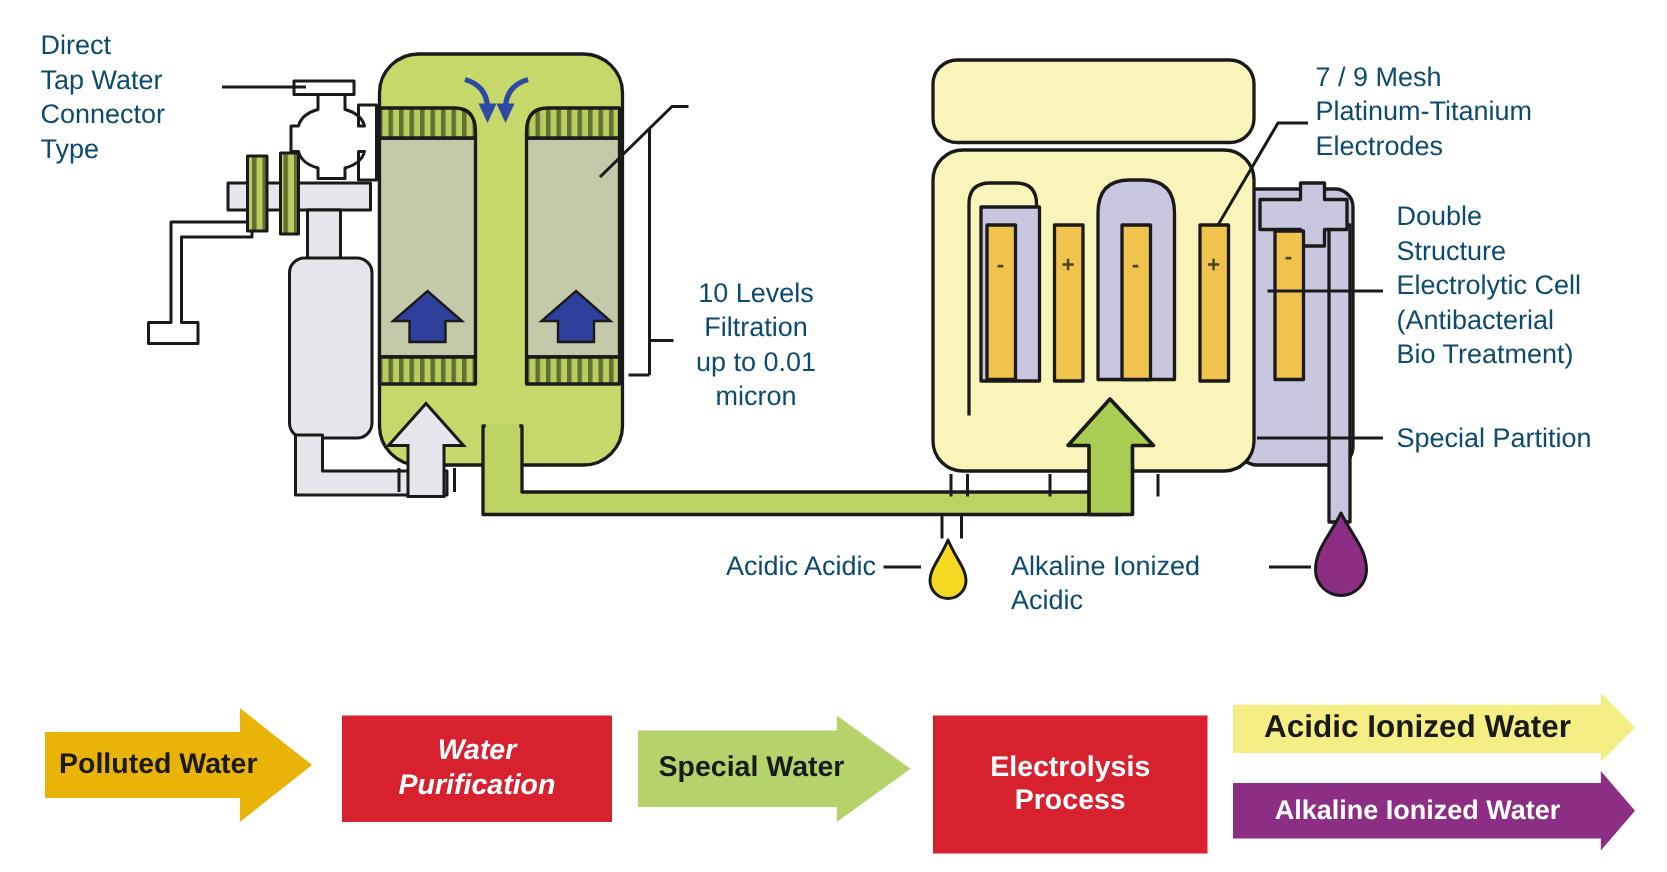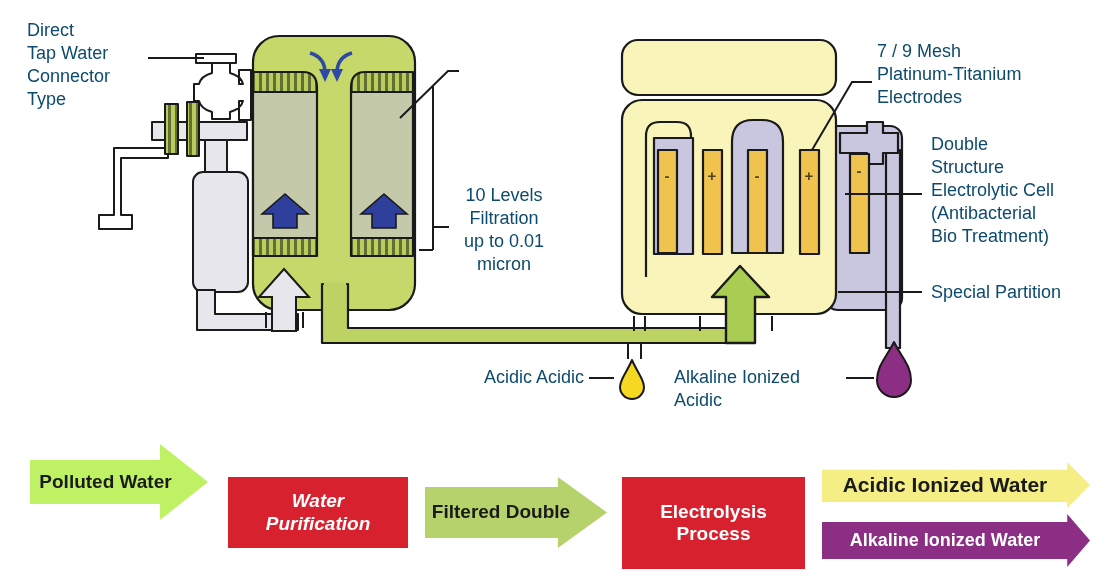--- a/index.html
+++ b/index.html
@@ -6,21 +6,21 @@
   .stage{position:relative;width:1111px;height:581px;background:#ffffff;
          font-family:"Liberation Sans",sans-serif;overflow:hidden;}
   .diagram-svg{position:absolute;left:0;top:0;}
   .lbl{position:absolute;font-weight:400;font-size:18px;line-height:23px;
        color:#0c4a6e;white-space:pre-line;}
   .lbl.right{text-align:right;}
   
   .fs{position:absolute;display:flex;align-items:center;justify-content:center;
       font-weight:700;font-size:19px;line-height:1.18;text-align:center;}
   .fs .t{display:block;}
-  .fs-polluted{left:30px;top:444px;width:178px;height:76px;background:#bef264;color:#1a1a1a;
+  .fs-polluted{left:30px;top:472px;width:178px;height:76px;background:#eab308;color:#1a1a1a;
       clip-path:polygon(0 21%,73% 21%,73% 0,100% 50%,73% 100%,73% 79%,0 79%);padding-right:27px;box-sizing:border-box;}
   .fs-purify{left:228px;top:477px;width:180px;height:71px;background:#d7212e;color:#ffffff;font-style:italic;}
   .fs-purify .t{max-width:140px;}
   .fs-filtered{left:425px;top:477px;width:182px;height:71px;background:#b5d26b;color:#1a1a1a;
       clip-path:polygon(0 14%,73% 14%,73% 0,100% 50%,73% 100%,73% 86%,0 86%);padding-right:30px;box-sizing:border-box;}
   .fs-electrolysis{left:622px;top:477px;width:183px;height:92px;background:#d7212e;color:#ffffff;}
   .fs-electrolysis .t{max-width:130px;}
   .fs-acidic{left:822px;top:462px;width:268px;height:46px;background:#f4ee85;color:#1a1a1a;
       clip-path:polygon(0 17%,91.5% 17%,91.5% 0,100% 50%,91.5% 100%,91.5% 87%,0 87%);padding-right:22px;box-sizing:border-box;font-size:21px;}
   .fs-alkaline{left:822px;top:514px;width:268px;height:53px;background:#8c2e84;color:#ffffff;
@@ -135,21 +135,21 @@
   <div class="lbl" style="left:674px;top:366px;">Alkaline Ionized
 Acidic</div>
 
   <div class="fs fs-polluted">
     <span class="t">Polluted Water</span>
   </div>
   <div class="fs fs-purify">
     <span class="t">Water Purification</span>
   </div>
   <div class="fs fs-filtered">
-    <span class="t">Filtered Double</span>
+    <span class="t">Special Water</span>
   </div>
   <div class="fs fs-electrolysis">
     <span class="t">Electrolysis Process</span>
   </div>
   <div class="fs fs-acidic">
     <span class="t">Acidic Ionized Water</span>
   </div>
   <div class="fs fs-alkaline">
     <span class="t">Alkaline Ionized Water</span>
   </div>

